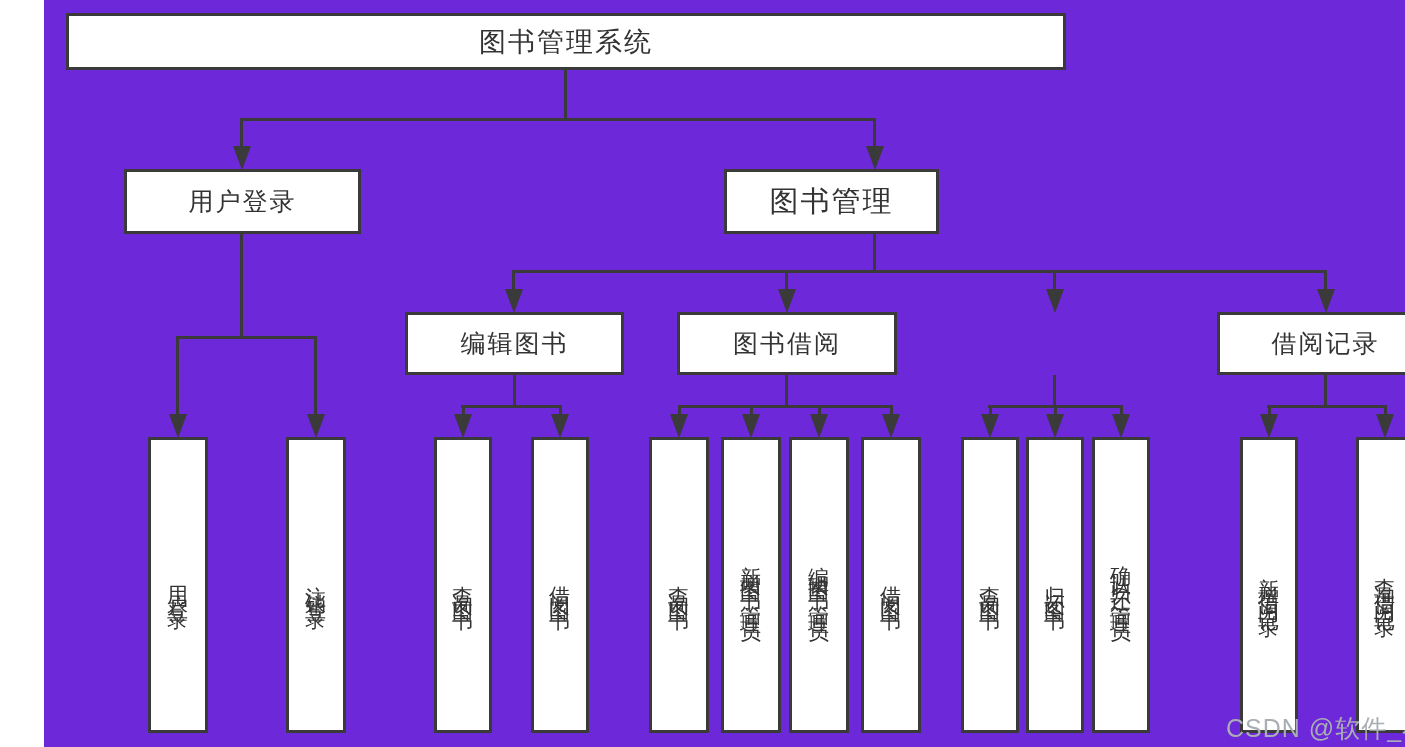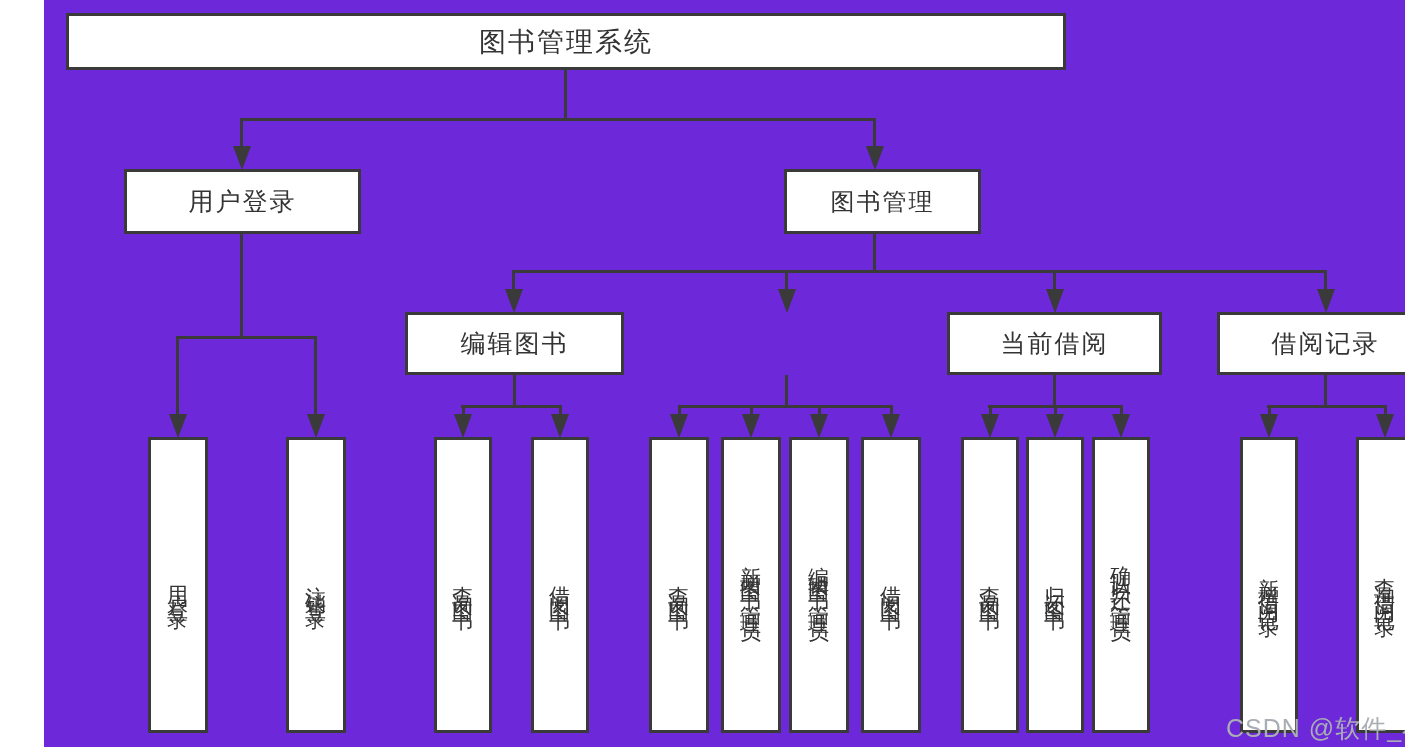--- a/index.html
+++ b/index.html
@@ -41,21 +41,21 @@
   <div class="vl" style="left:520px;top:70px;height:50px"></div>
   <div class="hl" style="left:196px;top:118px;width:636px"></div>
   <div class="vl" style="left:196px;top:118px;height:32px"></div>
   <div class="vl" style="left:829px;top:118px;height:32px"></div>
   <div class="ar" style="left:189px;top:146px"></div>
   <div class="ar" style="left:822px;top:146px"></div>
 
   <div class="box h" style="left:80px;top:169px;width:237px;height:65px;font-size:25px">
     <span>用户登录</span>
   </div>
-  <div class="box h" style="left:740px;top:169px;width:197px;height:65px;font-size:24px">
+  <div class="box h" style="left:680px;top:169px;width:215px;height:65px;font-size:29px">
     <span>图书管理</span>
   </div>
 
   <div class="vl" style="left:196px;top:234px;height:104px"></div>
   <div class="hl" style="left:132px;top:336px;width:141px"></div>
   <div class="vl" style="left:132px;top:336px;height:80px"></div>
   <div class="vl" style="left:270px;top:336px;height:80px"></div>
   <div class="ar" style="left:125px;top:414px"></div>
   <div class="ar" style="left:263px;top:414px"></div>
 
@@ -66,22 +66,22 @@
   <div class="vl" style="left:1009px;top:270px;height:22px"></div>
   <div class="vl" style="left:1280px;top:270px;height:22px"></div>
   <div class="ar" style="left:461px;top:289px"></div>
   <div class="ar" style="left:734px;top:289px"></div>
   <div class="ar" style="left:1002px;top:289px"></div>
   <div class="ar" style="left:1273px;top:289px"></div>
 
   <div class="box h" style="left:361px;top:312px;width:219px;height:63px;font-size:25px">
     <span>编辑图书</span>
   </div>
-  <div class="box h" style="left:903px;top:312px;width:215px;height:63px;font-size:25px">
-    <span>当前借阅</span>
+  <div class="box h" style="left:633px;top:312px;width:220px;height:63px;font-size:25px">
+    <span>图书借阅</span>
   </div>
   <div class="box h" style="left:1173px;top:312px;width:217px;height:63px;font-size:25px">
     <span>借阅记录</span>
   </div>
 
   <div class="vl" style="left:469px;top:375px;height:32px"></div>
   <div class="hl" style="left:417px;top:405px;width:101px"></div>
   <div class="vl" style="left:418px;top:405px;height:12px"></div>
   <div class="vl" style="left:515px;top:405px;height:12px"></div>
   <div class="ar" style="left:410px;top:414px"></div>

